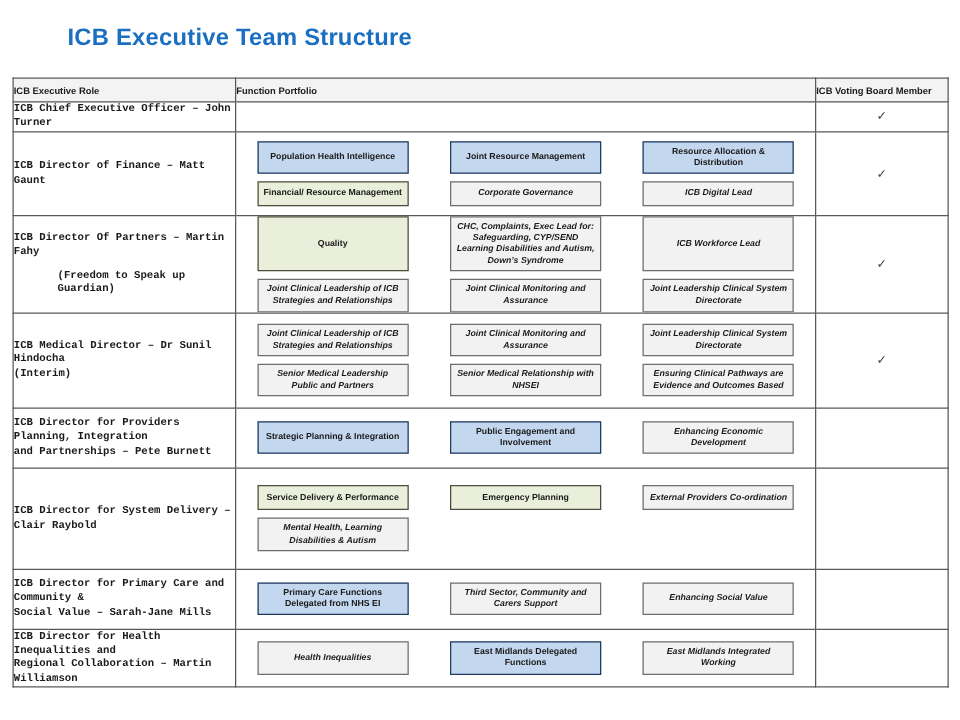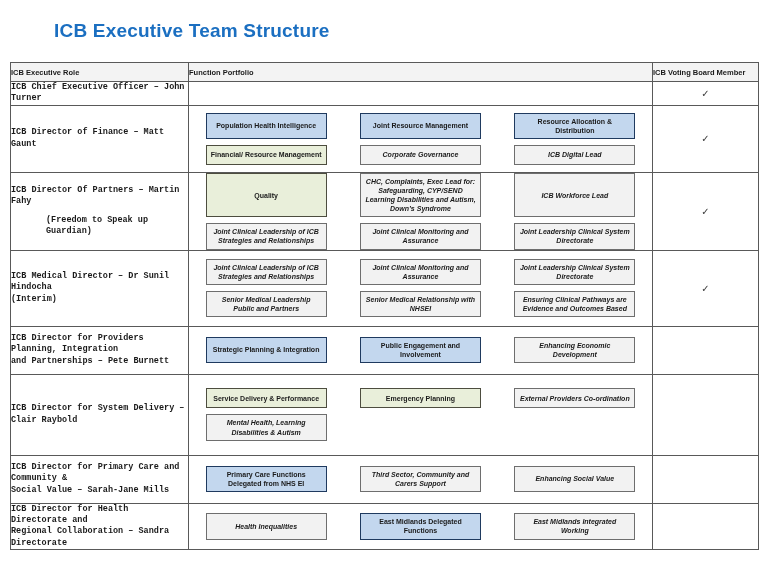--- a/index.html
+++ b/index.html
@@ -180,22 +180,22 @@
             <div class="portfolio-grid">
               <div class="box blue" style="grid-area: 1 / 1;">Primary Care Functions Delegated from NHS EI</div>
               <div class="box plain" style="grid-area: 1 / 2;">Third Sector, Community and Carers Support</div>
               <div class="box plain" style="grid-area: 1 / 3;">Enhancing Social Value</div>
             </div>
           </td>
           <td class="voting-cell"></td>
         </tr>
         <tr>
           <td class="role-cell">
-            <div>ICB Director for Health Directorate and</div>
-            <div>Regional Collaboration – Sandra Directorate</div>
+            <div>ICB Director for Health Inequalities and</div>
+            <div>Regional Collaboration – Martin Williamson</div>
           </td>
           <td class="portfolio-cell">
             <div class="portfolio-grid">
               <div class="box plain" style="grid-area: 1 / 1;">Health Inequalities</div>
               <div class="box blue" style="grid-area: 1 / 2;">East Midlands Delegated Functions</div>
               <div class="box plain" style="grid-area: 1 / 3;">East Midlands Integrated Working</div>
             </div>
           </td>
           <td class="voting-cell"></td>
         </tr>

